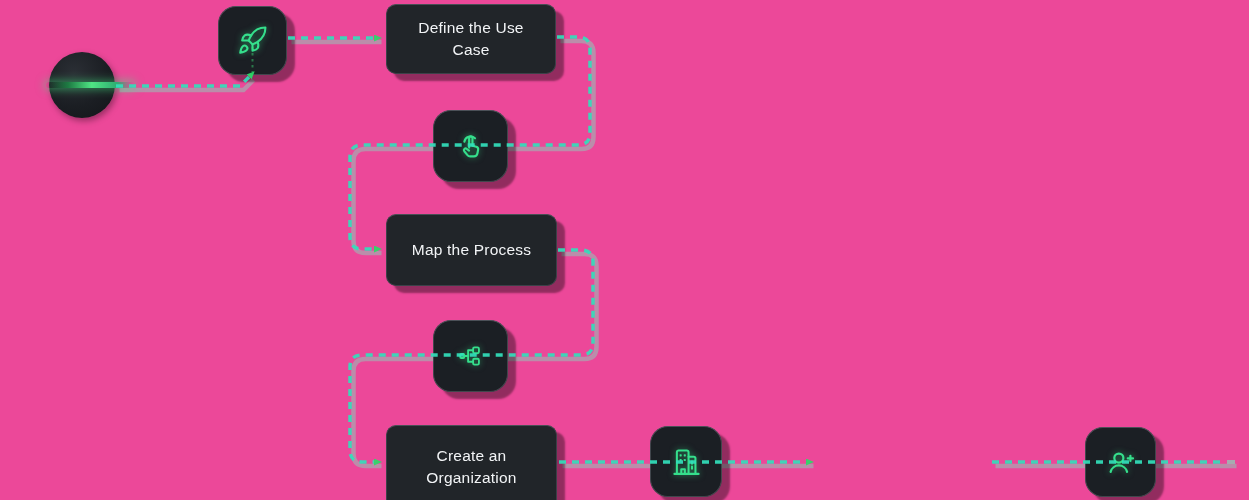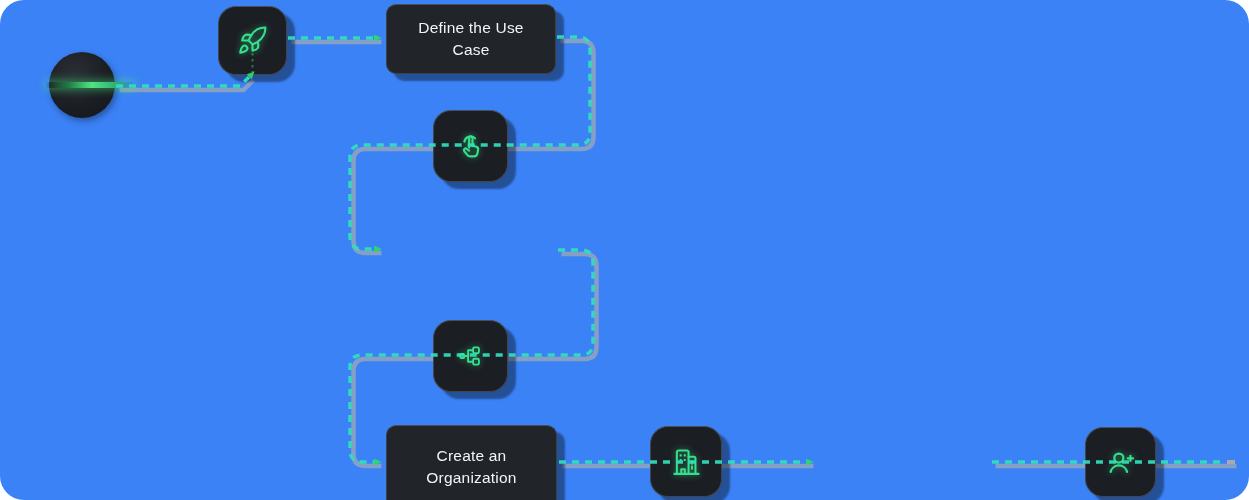--- a/index.html
+++ b/index.html
@@ -1,18 +1,18 @@
 <!DOCTYPE html>
 <html><head>
 <meta charset="utf-8">
 <style>
   html,body{margin:0;padding:0;background:#ffffff;}
   #canvas{
     position:relative;width:1249px;height:500px;overflow:hidden;
-    background:#3b82f6;font-family:"Liberation Sans",sans-serif;border-radius:24px;
+    background:#ec4899;font-family:"Liberation Sans",sans-serif;
   }
   svg.layer{position:absolute;left:0;top:0;pointer-events:none;}
   #tracks{z-index:1;}
   .node{position:absolute;box-sizing:border-box;z-index:2;}
   #dashes{z-index:3;}
 
   
   .start-circle{
     left:49px;top:52px;width:66px;height:66px;border-radius:50%;
     background:radial-gradient(circle at 38% 32%, #2b2f35 0%, #1b1e23 55%, #131519 100%);
@@ -87,20 +87,23 @@
   </div>
 
   <div class="node icon-box b-tap">
     <svg width="32" height="32" viewBox="0 0 24 24" fill="none" stroke="#35df8c" stroke-width="1.6" stroke-linecap="round" stroke-linejoin="round">
       <path d="M7 8.8a4.8 4.8 0 0 1 8-2.6"></path>
       <path d="M10.6 13.2V6a1.25 1.25 0 0 1 2.5 0v5.6"></path>
       <path d="M13.1 11.8l2.8.75a2 2 0 0 1 1.45 2.3l-.55 2.8a2.6 2.6 0 0 1-2.55 2.1h-2.9a2.6 2.6 0 0 1-2-.94l-2.4-2.9a1.3 1.3 0 0 1 1.83-1.82l1.77 1.33"></path>
     </svg>
   </div>
 
+  <div class="node label-box b-map">
+    <span>Map the Process</span>
+  </div>
 
   <div class="node icon-box b-hier">
     <svg width="28" height="28" viewBox="0 0 24 24" fill="none" stroke="#35df8c" stroke-width="1.6" stroke-linecap="round" stroke-linejoin="round">
       <rect x="2.8" y="10.3" width="3.4" height="3.4" rx="0.8"></rect>
       <rect x="13.8" y="4.6" width="5" height="5" rx="1.2"></rect>
       <rect x="13.8" y="14.4" width="5" height="5" rx="1.2"></rect>
       <path d="M6.2 12h3.3 M9.5 12V7.1h4.3 M9.5 12v4.9h4.3"></path>
     </svg>
   </div>
 

